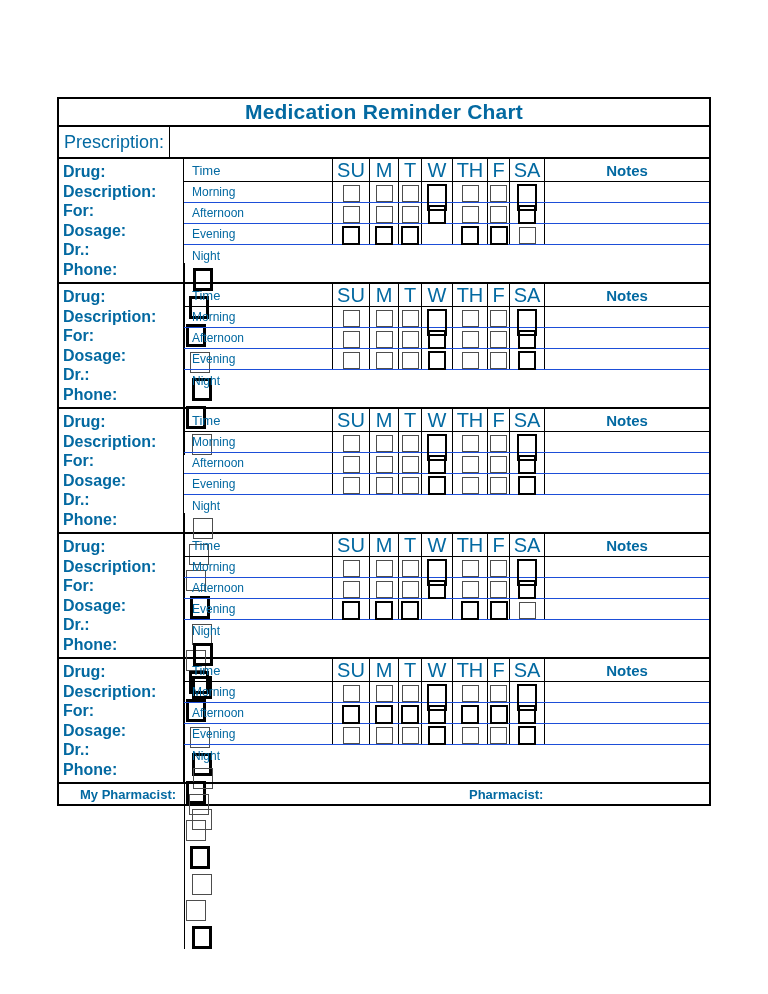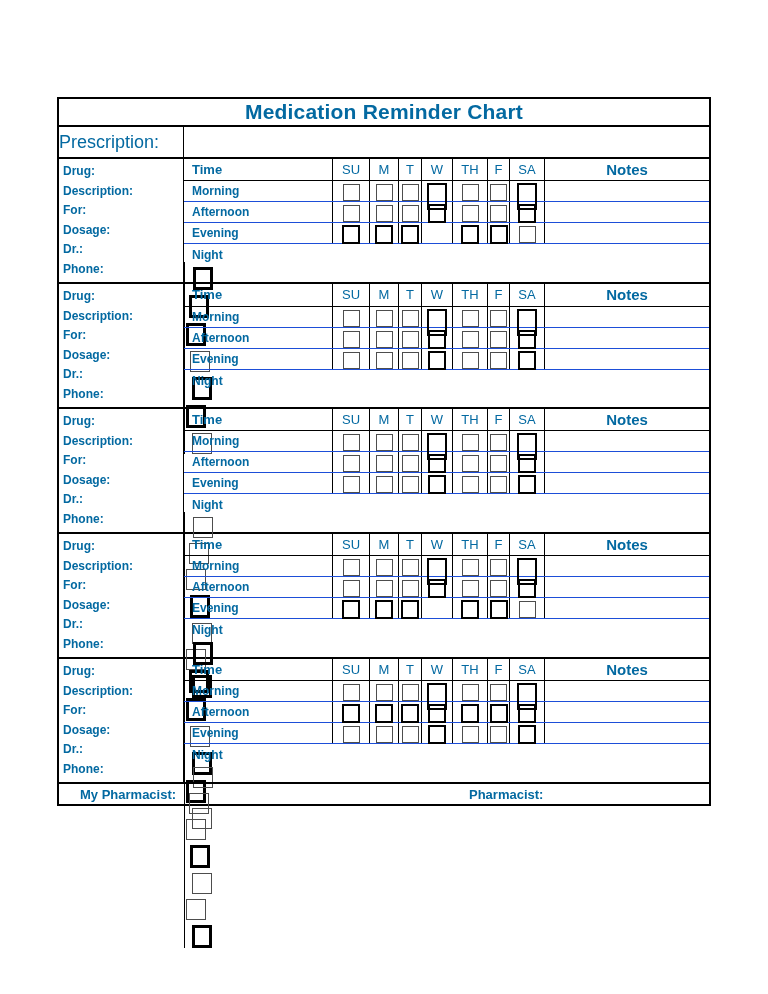--- a/index.html
+++ b/index.html
@@ -3,38 +3,38 @@
 <meta charset="utf-8">
 <style>
   html,body{margin:0;padding:0;background:#ffffff;}
   .page{position:relative;width:768px;height:994px;background:#ffffff;
         font-family:"Liberation Sans","DejaVu Sans",sans-serif;color:#0369a1;overflow:hidden;margin-top:8px;}
   .sheet{position:absolute;left:57px;top:89px;width:654px;border:2px solid #000;
          box-sizing:border-box;background:#fff;}
   .title-row{height:26px;border-bottom:2px solid #000;display:flex;align-items:center;
              justify-content:center;font-weight:bold;font-size:21px;letter-spacing:0.2px;}
   .rx-row{height:30px;display:flex;box-sizing:border-box;}
-  .rx-label{width:125px;border-right:1px solid #000;font-size:18px;display:flex;
-            align-items:center;box-sizing:border-box;}
+  .rx-label{width:111px;border-right:1px solid #000;font-size:18px;display:flex;
+            align-items:center;padding-left:5px;box-sizing:border-box;}
   .rx-instruction{flex:1;display:flex;align-items:center;justify-content:center;font-size:12px;}
   .block{display:flex;border-top:2px solid #000;height:125px;box-sizing:border-box;}
   .labels-col{width:125px;border-right:1px solid #000;box-sizing:border-box;padding:3px 0 0 4px;}
-  .flabel{font-weight:bold;font-size:12px;line-height:19.5px;}
+  .flabel{font-weight:bold;font-size:16px;line-height:19.5px;}
   .grid-col{flex:1;display:flex;flex-direction:column;}
   .row{display:flex;box-sizing:border-box;}
   .header-row{height:23px;border-bottom:1px solid #000;}
   .trow{height:21px;border-bottom:1px solid #1d4ed8;}
   .trow.night{height:38px;border-bottom:none;flex-direction:column;}
   .time-cell{width:148px;box-sizing:border-box;padding-left:8px;display:flex;
-             align-items:center;font-weight:bold;font-size:12px;}
+             align-items:center;font-weight:normal;font-size:12px;}
   .header-row .time-cell{font-size:13px;}
   .night .time-cell{align-items:flex-start;padding-top:4px;}
   .day-cell{box-sizing:border-box;border-left:1px solid #000;display:flex;
             justify-content:center;align-items:flex-start;}
-  .dh{align-items:center;justify-content:center;font-size:13px;font-weight:normal;}
+  .dh{align-items:center;justify-content:center;font-size:20px;font-weight:normal;}
   .dcol0{width:37px}.dcol1{width:29px}.dcol2{width:23px}.dcol3{width:31px}
   .dcol4{width:35px}.dcol5{width:22px}.dcol6{width:35px}
   .notes-cell{flex:1;border-left:1px solid #000;box-sizing:border-box;}
   .nh{display:flex;align-items:center;justify-content:center;font-weight:bold;font-size:15px;}
   .cb{box-sizing:border-box;background:transparent;flex:none;}
   .cb.thin{width:17px;height:17px;border:1px solid #4d4d4d;margin-top:3px;}
   .cb.bold{width:18px;height:19px;border:2px solid #000;margin-top:2px;}
   .cb.bold.tall{width:20px;height:27px;margin-top:2px;}
   .night .cb.thin{width:20px;height:21px;margin-top:5px;}
   .night .cb.bold{width:20px;height:23px;border-width:3px;margin-top:5px;}

